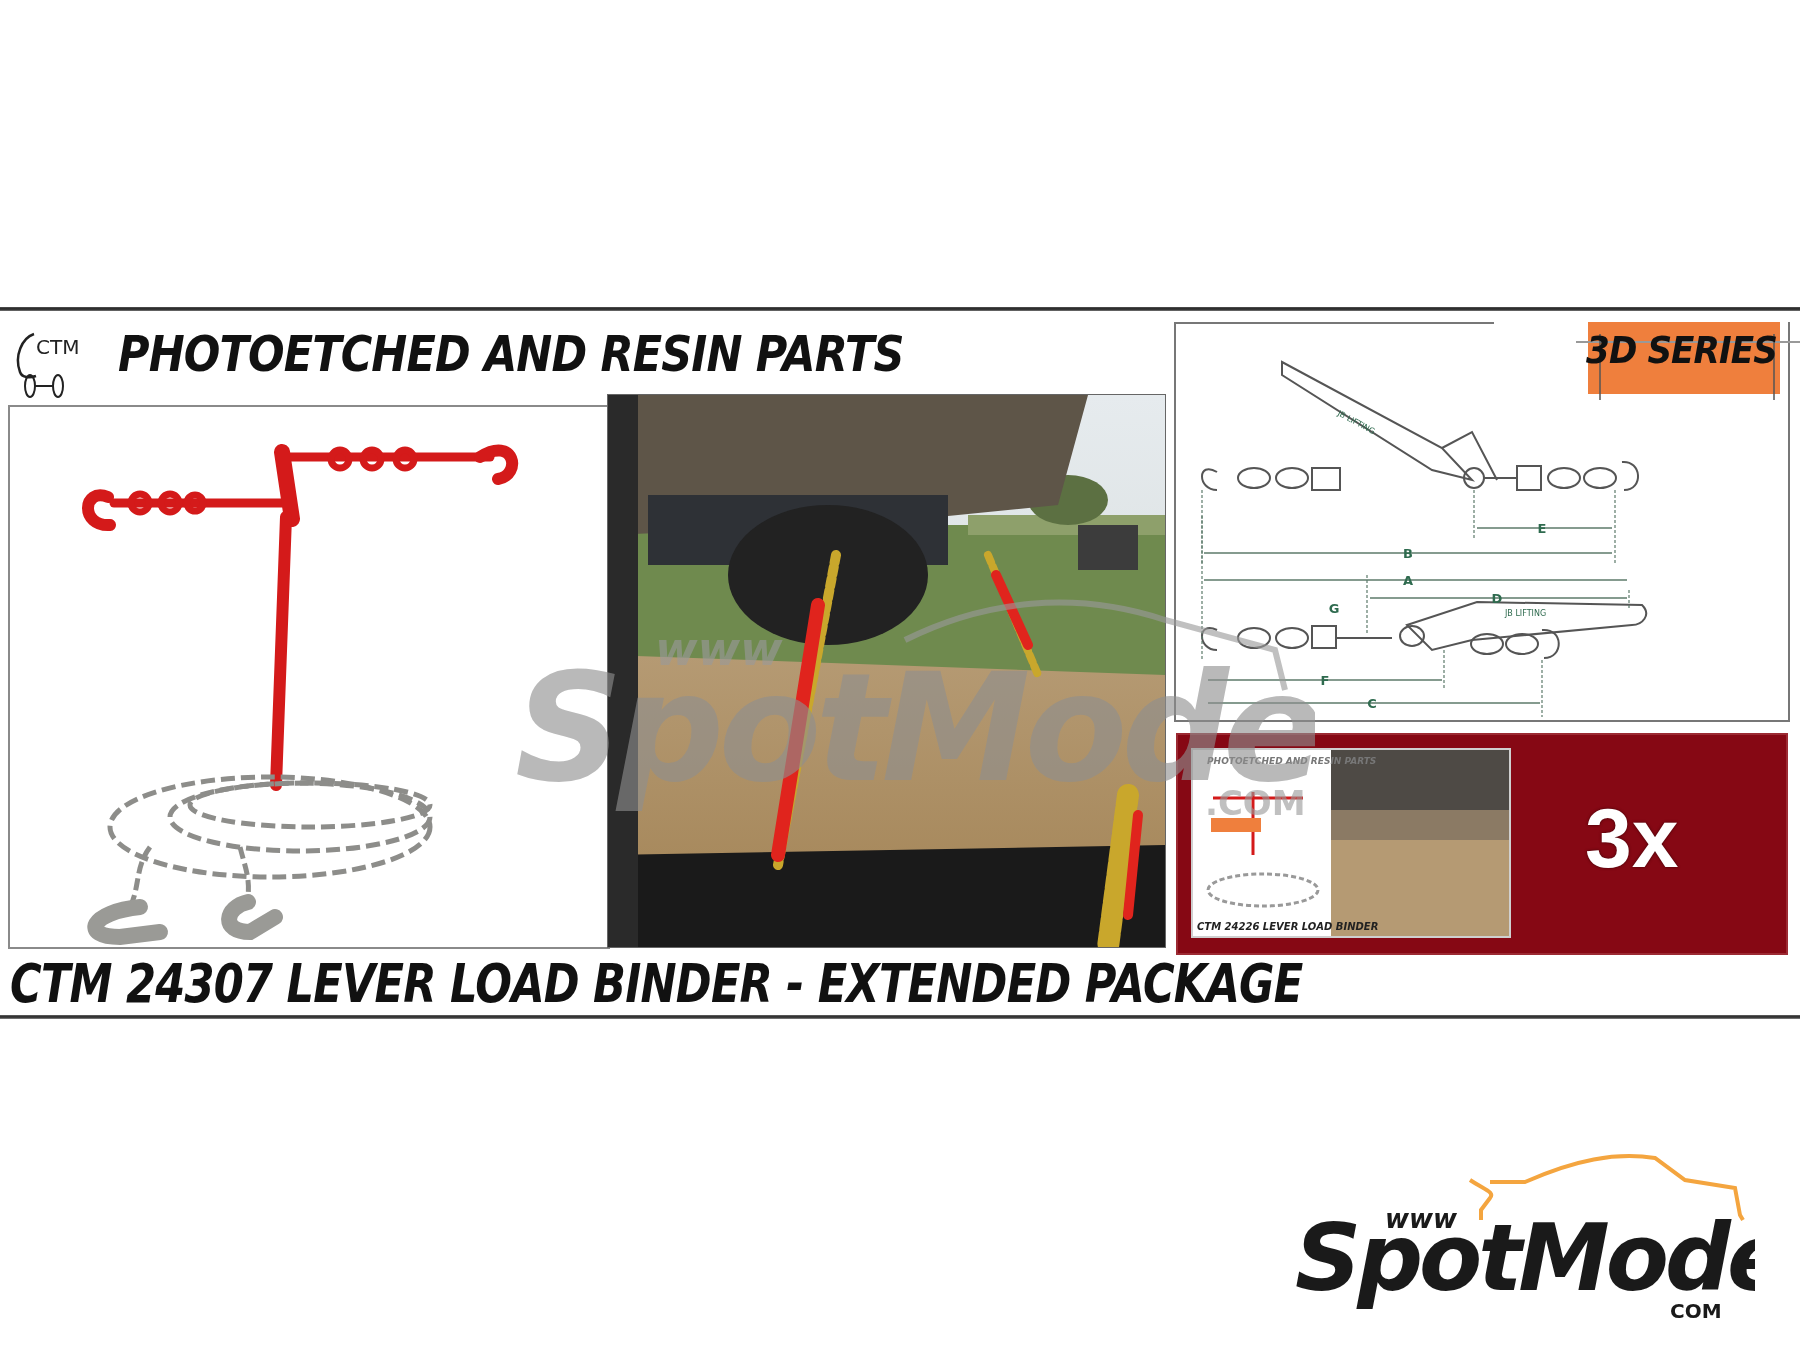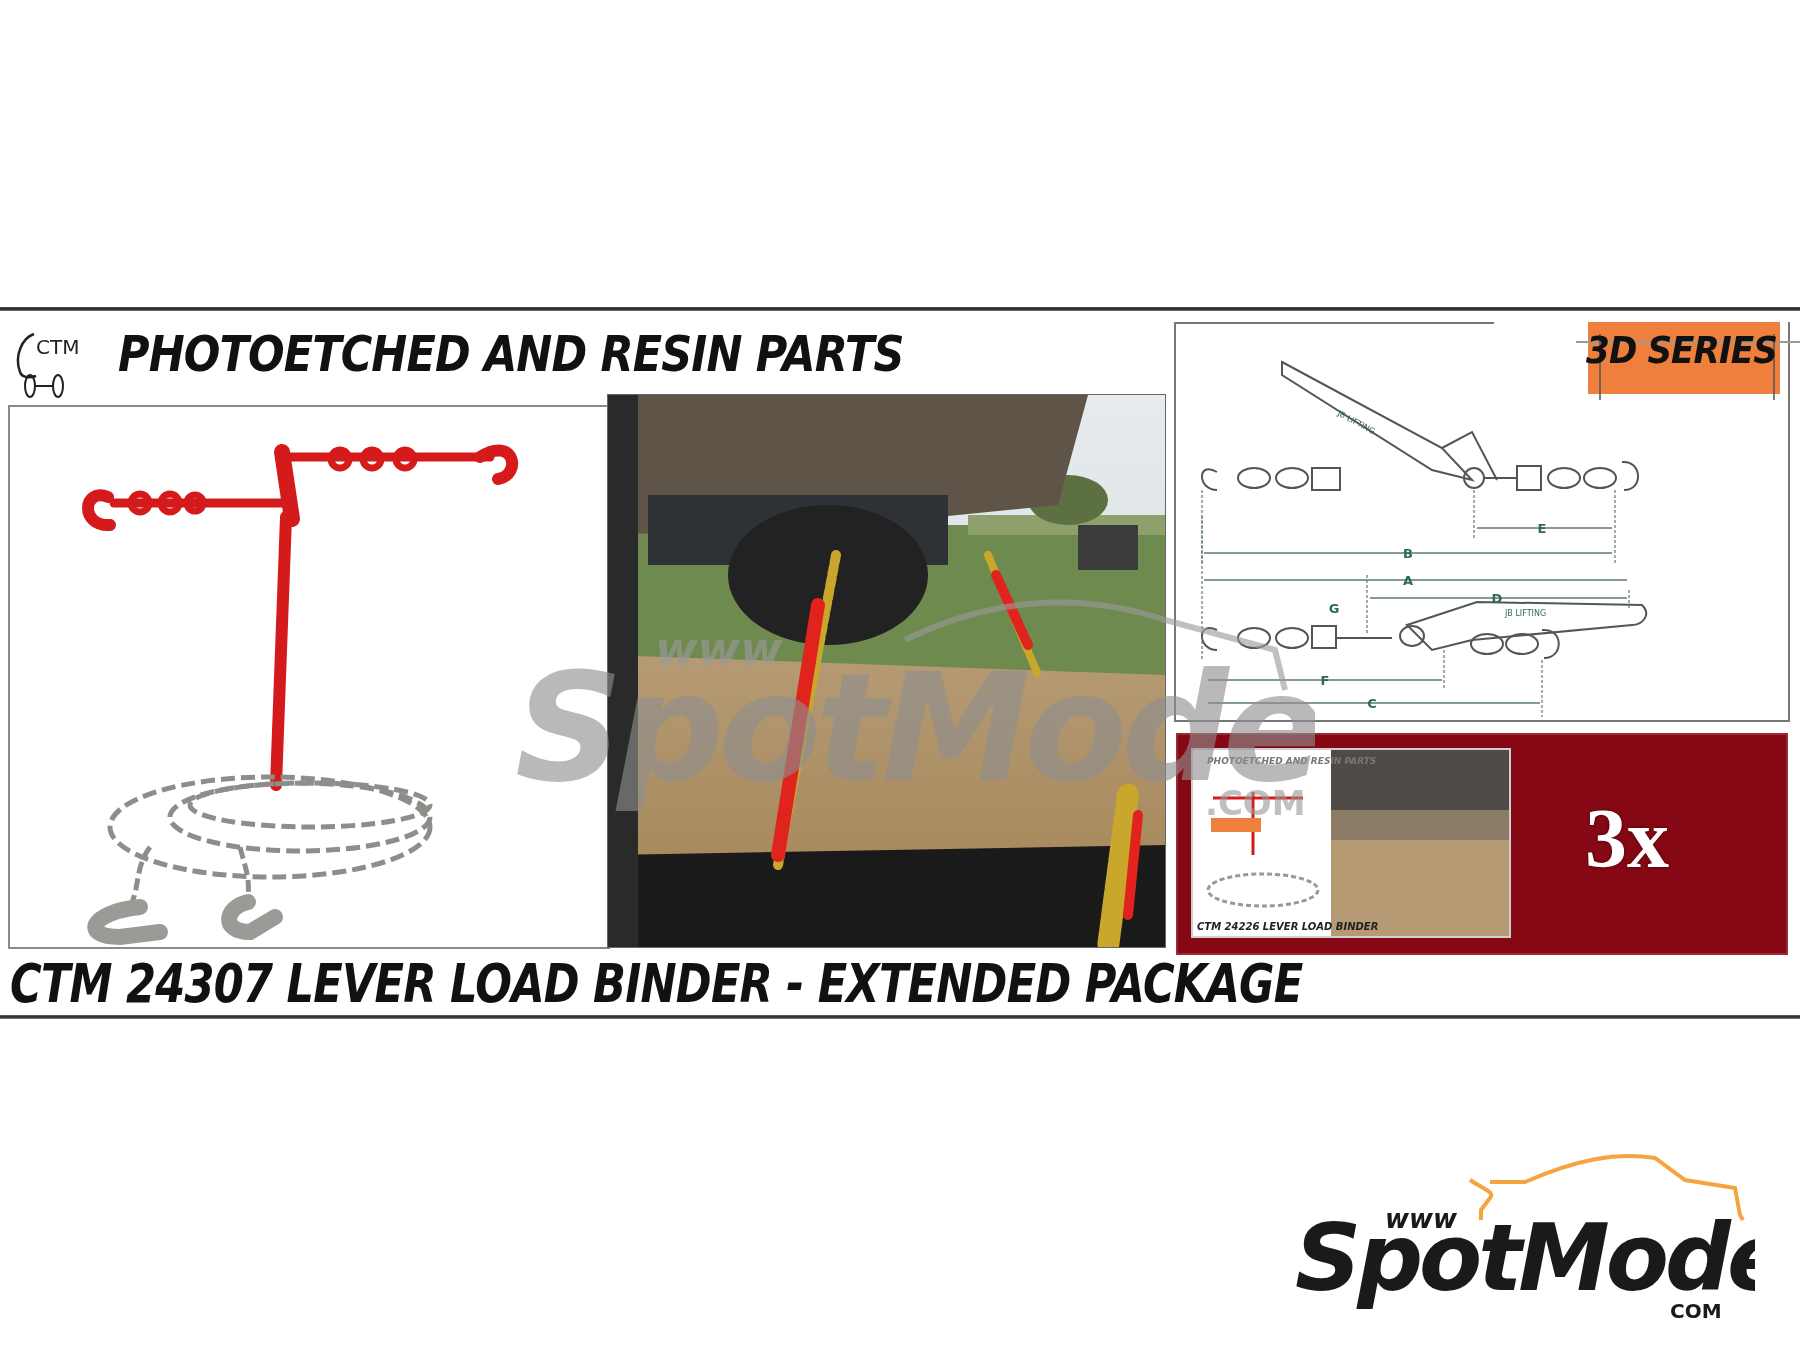--- a/index.html
+++ b/index.html
@@ -11,21 +11,21 @@
   .panel-left{position:absolute;left:8px;top:405px;width:600px;height:540px;border:2px solid #8a8a8a;border-right:none;background:#fff;overflow:hidden;}
   .panel-photo{position:absolute;left:607px;top:394px;width:557px;height:552px;border:1px solid #666;overflow:hidden;background:#7b6a55;}
   .panel-diagram{position:absolute;left:1172px;top:320px;width:620px;height:404px;background:#fff;}
   .diagram-frame{position:absolute;left:1174px;top:322px;width:612px;height:398px;border:2px solid #777;border-top:none;}
   .diagram-topline{position:absolute;left:1174px;top:322px;width:320px;height:2px;background:#777;}
   .series-badge{position:absolute;left:1588px;top:322px;width:192px;height:72px;background:#ef7f3d;}
   .series-lines{position:absolute;left:1540px;top:320px;width:260px;height:80px;}
   .series-text{position:absolute;left:1586px;top:328px;font-family:"DejaVu Sans",sans-serif;font-weight:bold;font-style:italic;font-size:38px;color:#111;white-space:nowrap;transform:scaleX(0.9);transform-origin:left top;letter-spacing:-1px;}
   .pack-box{position:absolute;left:1176px;top:733px;width:608px;height:218px;background:#860814;border:2px solid #9c2a33;}
   .pack-thumb{position:absolute;left:1191px;top:748px;width:316px;height:186px;background:#fff;border:2px solid #cfcfcf;overflow:hidden;}
-  .pack-count{position:absolute;left:1585px;top:790px;font-family:Liberation Serif, serif;font-weight:bold;font-size:84px;color:#ffffff;text-shadow:0 0 3px #3a0006;}
+  .pack-count{position:absolute;left:1585px;top:790px;font-family:Liberation Sans, sans-serif;font-weight:bold;font-size:84px;color:#ffffff;text-shadow:0 0 3px #3a0006;}
   .footer-title{position:absolute;left:10px;top:952px;font-family:"DejaVu Sans",sans-serif;font-weight:bold;font-style:italic;font-size:54px;color:#111;white-space:nowrap;transform:scaleX(0.8);transform-origin:left top;letter-spacing:-1px;}
   .watermark{position:absolute;left:515px;top:580px;width:800px;height:240px;opacity:0.62;pointer-events:none;}
   .brand-logo{position:absolute;left:1285px;top:1140px;width:470px;height:180px;}
   svg text{font-family:"DejaVu Sans",sans-serif;}
 </style>
 </head>
 <body>
 
 <div class="rule-top"></div>
 <div class="rule-bottom"></div>

